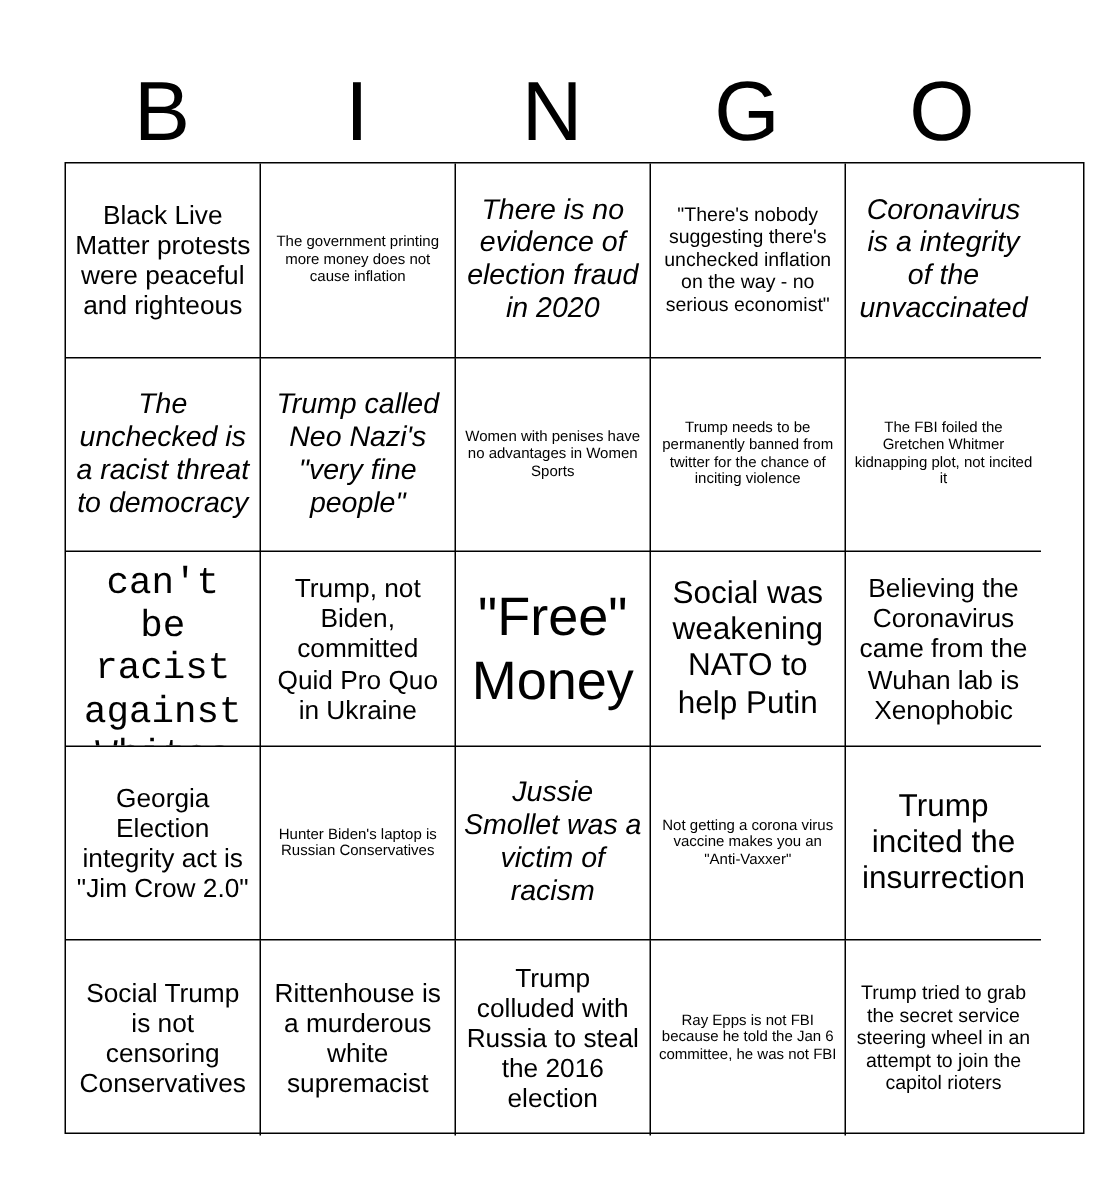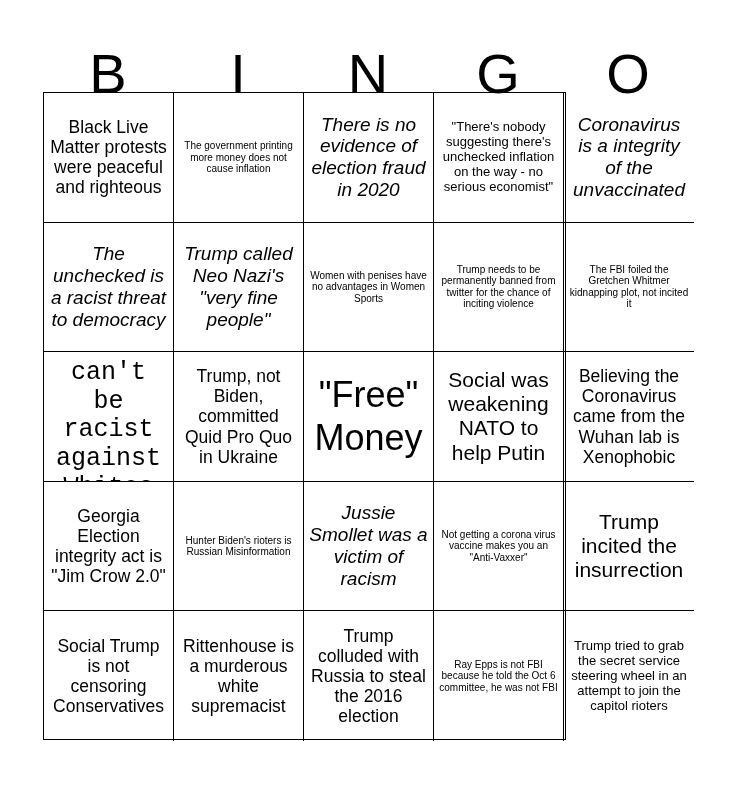--- a/index.html
+++ b/index.html
@@ -1,20 +1,20 @@
 <!DOCTYPE html>
 <html><head>
   <meta charset="utf-8">
   <style>
     html, body { margin: 0; padding: 0; background: #ffffff; }
     body { width: 736px; height: 800px; position: relative; overflow: hidden;
            font-family: "Liberation Sans", sans-serif; color: #000; }
     .header { position: absolute; left: 43px; top: 40px; width: 650px; height: 68px; display: flex; }
     .header .letter { width: 130px; text-align: center; font-size: 56px; line-height: 68px; font-weight: normal; }
-    .grid { position: absolute; left: 43px; top: 92px; width: 523px; height: 648px;
+    .grid { position: absolute; left: 43px; top: 108px; width: 680px; height: 648px;
             display: grid; grid-template-columns: repeat(5, 130px); grid-template-rows: repeat(5, 129.6px);
             border: 1px solid #000; box-sizing: border-box; }
     .cell { border-right: 1px solid #000; border-bottom: 1px solid #000; box-sizing: border-box;
             display: flex; align-items: center; justify-content: center; text-align: center;
             padding: 2px 5px; line-height: 1.15; overflow: hidden; }
     .cell.c4 { border-right: none; }
     .cell.r4 { border-bottom: none; }
     .s13 { font-size: 13px; }
     .s15 { font-size: 10px; }
     .s17 { font-size: 17.5px; }
@@ -77,39 +77,39 @@
     <div class="cell s21">
       <span>Social was weakening NATO to help Putin</span>
     </div>
     <div class="cell s17 c4">
       <span>Believing the Coronavirus came from the Wuhan lab is Xenophobic</span>
     </div>
     <div class="cell s17">
       <span>Georgia Election integrity act is "Jim Crow 2.0"</span>
     </div>
     <div class="cell s15">
-      <span>Hunter Biden's rioters is Russian Misinformation</span>
+      <span>Hunter Biden's laptop is Russian Conservatives</span>
     </div>
     <div class="cell s19">
       <span>Jussie Smollet was a victim of racism</span>
     </div>
     <div class="cell s15">
       <span>Not getting a corona virus vaccine makes you an "Anti-Vaxxer"</span>
     </div>
     <div class="cell s21 c4">
       <span>Trump incited the insurrection</span>
     </div>
     <div class="cell s17 r4">
       <span>Social Trump is not censoring Conservatives</span>
     </div>
     <div class="cell s17 r4">
       <span>Rittenhouse is a murderous white supremacist</span>
     </div>
     <div class="cell s17 r4">
       <span>Trump colluded with Russia to steal the 2016 election</span>
     </div>
     <div class="cell s15 r4">
-      <span>Ray Epps is not FBI because he told the Oct 6 committee, he was not FBI</span>
+      <span>Ray Epps is not FBI because he told the Jan 6 committee, he was not FBI</span>
     </div>
     <div class="cell s13 c4 r4">
       <span>Trump tried to grab the secret service steering wheel in an attempt to join the capitol rioters</span>
     </div>
   </div>
 
 </body></html>

